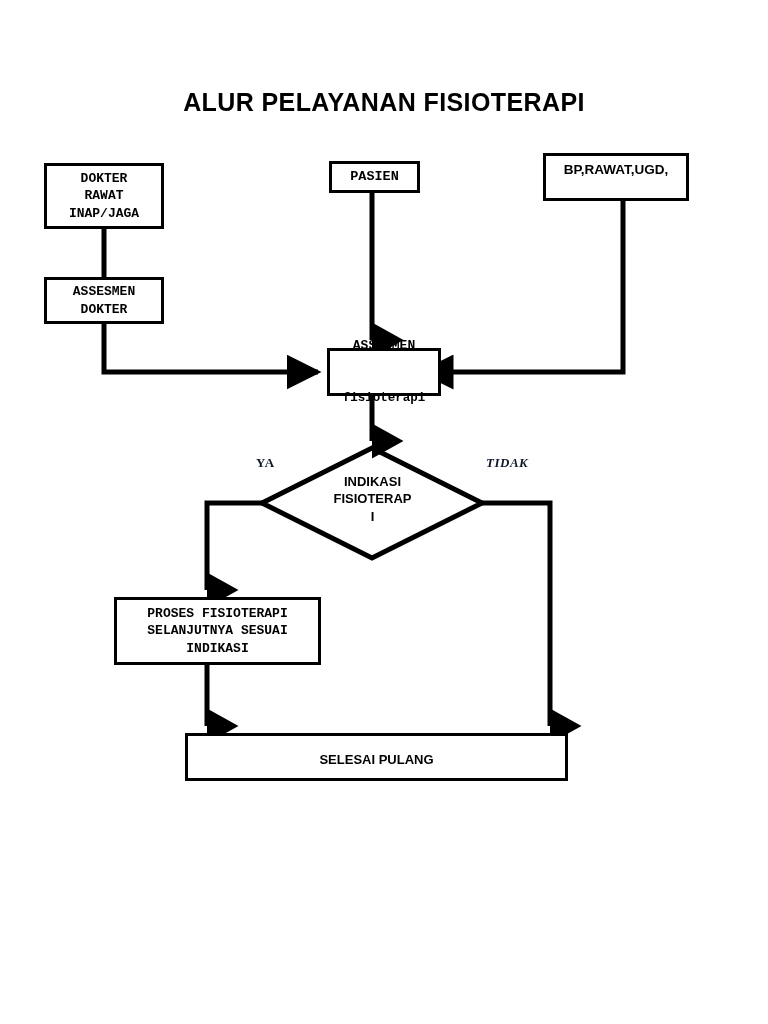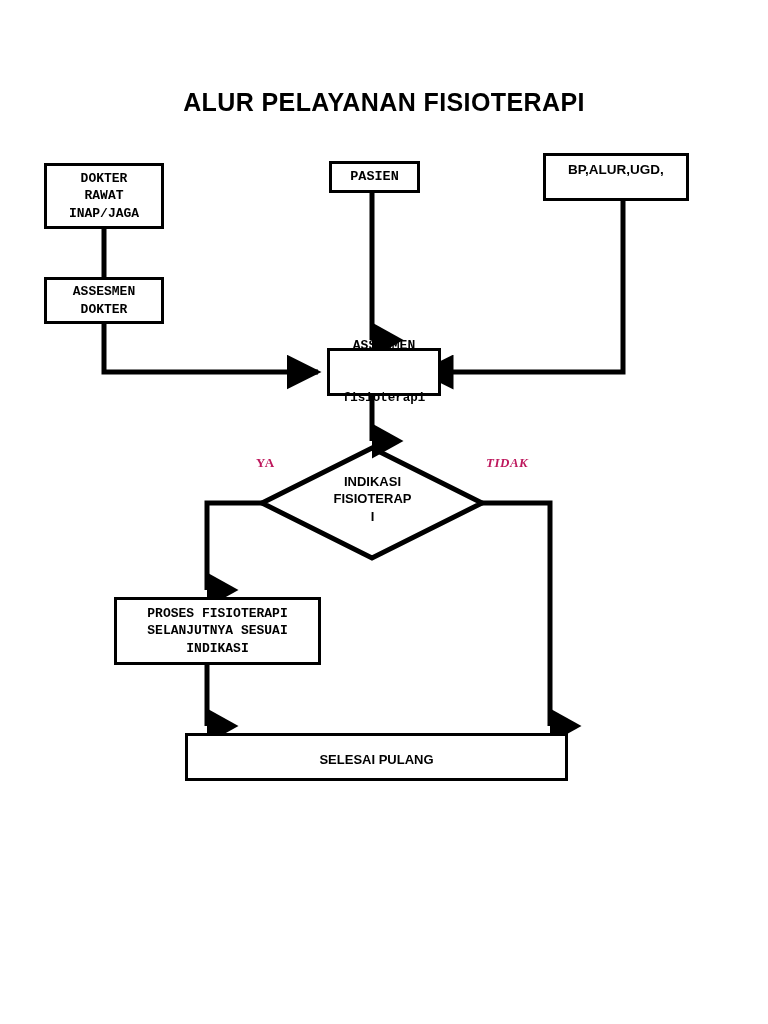--- a/index.html
+++ b/index.html
@@ -88,21 +88,21 @@
     color: #000000;
     white-space: pre-line;
     z-index: 3;
   }
   .edge-label {
     position: absolute;
     font-family: "Liberation Serif", serif;
     font-size: 13px;
     font-weight: bold;
     letter-spacing: 0.5px;
-    color: #be185d;
+    color: #0f172a;
     z-index: 3;
     white-space: nowrap;
   }
   #label-ya    { left: 256px; top: 455px; }
   #label-tidak { left: 486px; top: 455px; font-style: italic; }
 </style>
 </head>
 <body>
 
 <div id="page">
@@ -150,21 +150,21 @@
   <div class="node vcenter" id="node-assesmen-dokter">
     <span class="label">ASSESMEN
 DOKTER</span>
   </div>
 
   <div class="node vcenter" id="node-pasien">
     <span class="label">PASIEN</span>
   </div>
 
   <div class="node vtop" id="node-bp-irna-ugd">
-    <span class="label">BP,ALUR,UGD,</span>
+    <span class="label">BP,RAWAT,UGD,</span>
   </div>
 
   <div class="node vcenter" id="node-assesmen-fisio">
     <span class="label">
       <span class="line1">ASSESMEN</span>
       <span class="line2">fisioterapi</span>
     </span>
   </div>
 
   <div class="diamond-text">INDIKASI

